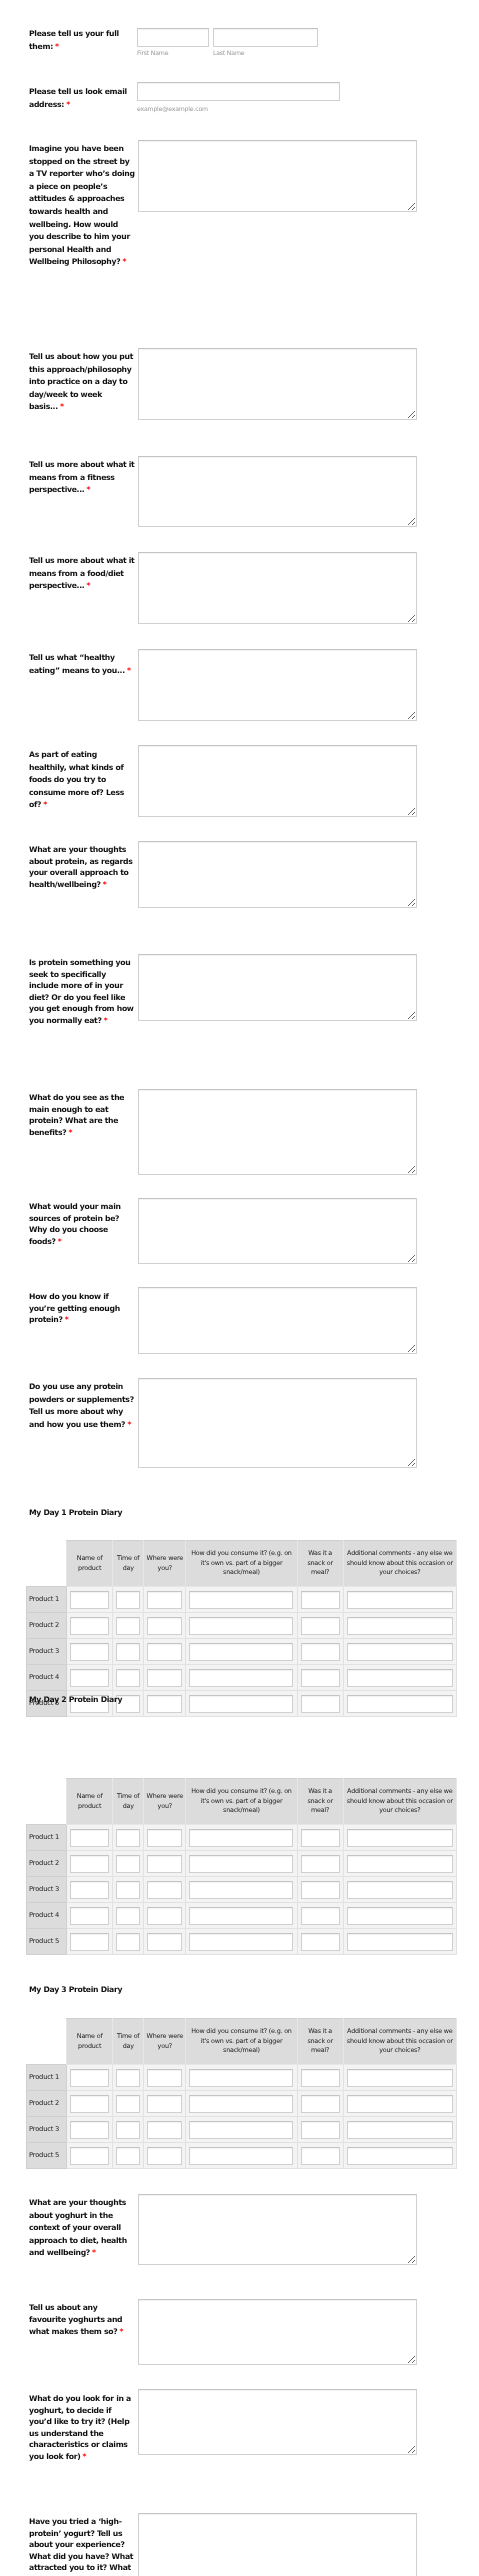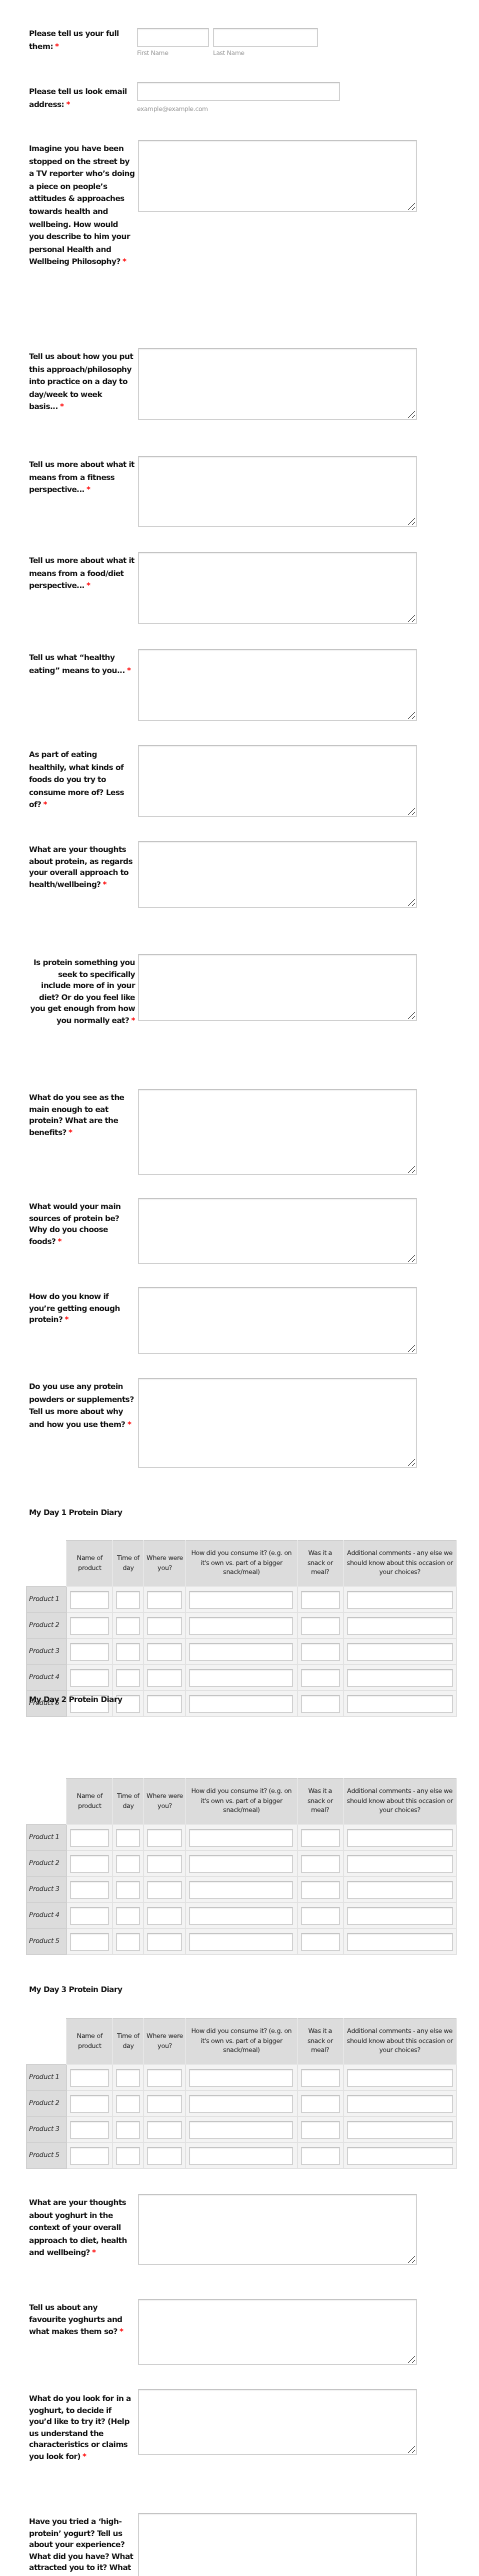--- a/index.html
+++ b/index.html
@@ -20,21 +20,21 @@
                  line-height: 12.6px; letter-spacing: -0.3px; color: #111; }
   table.diary { position: absolute; left: 26px; border-collapse: collapse; table-layout: fixed;
                 width: 431px; font-size: 6.4px; letter-spacing: -0.2px; }
   table.diary th { background: #dcdcdc; font-weight: normal; color: #222; text-align: center;
                    vertical-align: middle; border: 0.5px solid #e6e6e6; border-top: 1px solid #cfcfcf;
                    padding: 1px 1.5px; line-height: 9.8px; height: 43px; }
   table.diary th.corner { background: #fff; border: none; }
   table.diary td { background: #f3f3f3; border: 0.5px solid #e2e2e2; height: 25px; padding: 0 3.1px;
                    vertical-align: middle; }
   table.diary td.rowlabel { background: #dcdcdc; color: #222; padding: 0 2.1px; line-height: 9.8px;
-                            font-size: 6.7px; border-color: #d0d0d0; font-style: italic; }
+                            font-size: 6.7px; border-color: #d0d0d0; }
   table.diary input { width: 100%; height: 18px; box-sizing: border-box; border: 0.5px solid #d0d0d0;
                       border-top-color: #c4c4c4; background: #fff; box-shadow: inset 0 1px 1px #f2f2f2;
                       margin: 0; padding: 1px; }
 </style>
 </head>
 <body>
 
 <div class="q-label" style="top:28px">
   <span>Please tell us your full them:</span><span class="req">*</span>
 </div>
@@ -63,21 +63,21 @@
 
 <div class="q-label" style="top:652px"><span>Tell us what “healthy eating” means to you...</span><span class="req">*</span></div>
 <textarea class="ta" style="top: 649px; height: 72px;"></textarea>
 
 <div class="q-label" style="top:749px"><span>As part of eating healthily, what kinds of foods do you try to consume more of? Less of?</span><span class="req">*</span></div>
 <textarea class="ta" style="top: 745px; height: 72px;"></textarea>
 
 <div class="q-label" style="top:844px; line-height:11.6px;"><span>What are your thoughts about protein, as regards your overall approach to health/wellbeing?</span><span class="req">*</span></div>
 <textarea class="ta" style="top: 841px; height: 67px;"></textarea>
 
-<div class="q-label" style="top:957px; line-height:11.6px;text-align:right;"><span>Is protein something you seek to specifically include more of in your diet? Or do you feel like you get enough from how you normally eat?</span><span class="req">*</span></div>
+<div class="q-label" style="top:957px; line-height:11.6px;"><span>Is protein something you seek to specifically include more of in your diet? Or do you feel like you get enough from how you normally eat?</span><span class="req">*</span></div>
 <textarea class="ta" style="top: 954px; height: 67px;"></textarea>
 
 <div class="q-label" style="top:1092px; line-height:11.6px;"><span>What do you see as the main enough to eat protein? What are the benefits?</span><span class="req">*</span></div>
 <textarea class="ta" style="top: 1089px; height: 86px;"></textarea>
 
 <div class="q-label" style="top:1201px; line-height:11.6px;"><span>What would your main sources of protein be? Why do you choose foods?</span><span class="req">*</span></div>
 <textarea class="ta" style="top: 1198px; height: 66px;"></textarea>
 
 <div class="q-label" style="top:1291px; line-height:11.6px;"><span>How do you know if you’re getting enough protein?</span><span class="req">*</span></div>
 <textarea class="ta" style="top: 1287px; height: 67px;"></textarea>

